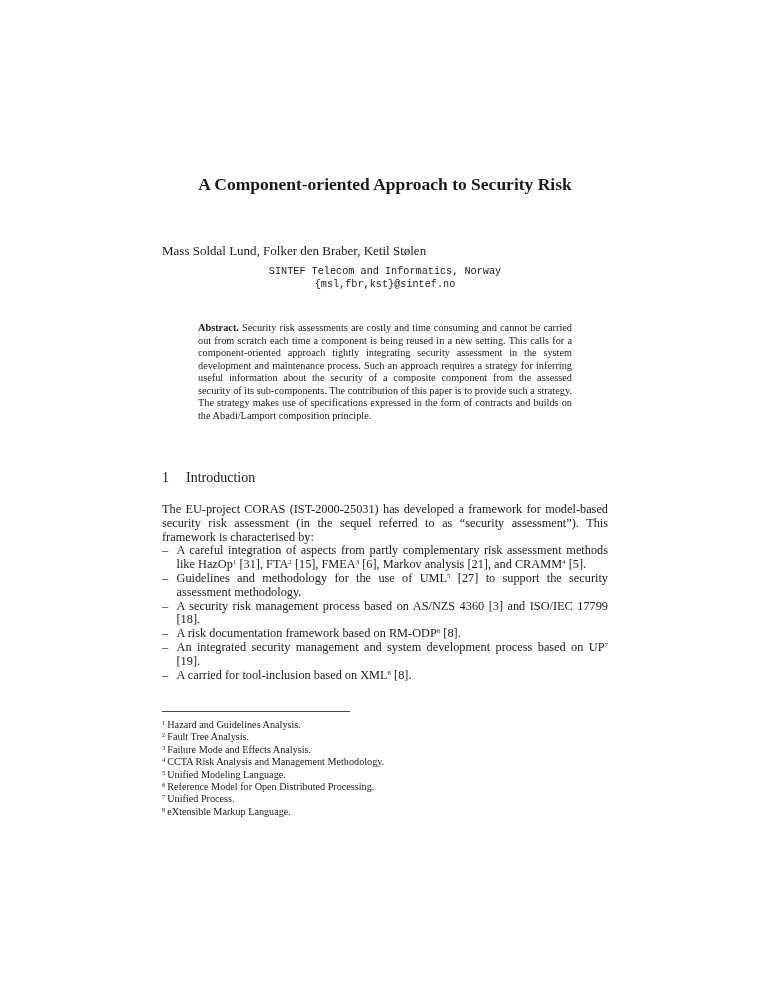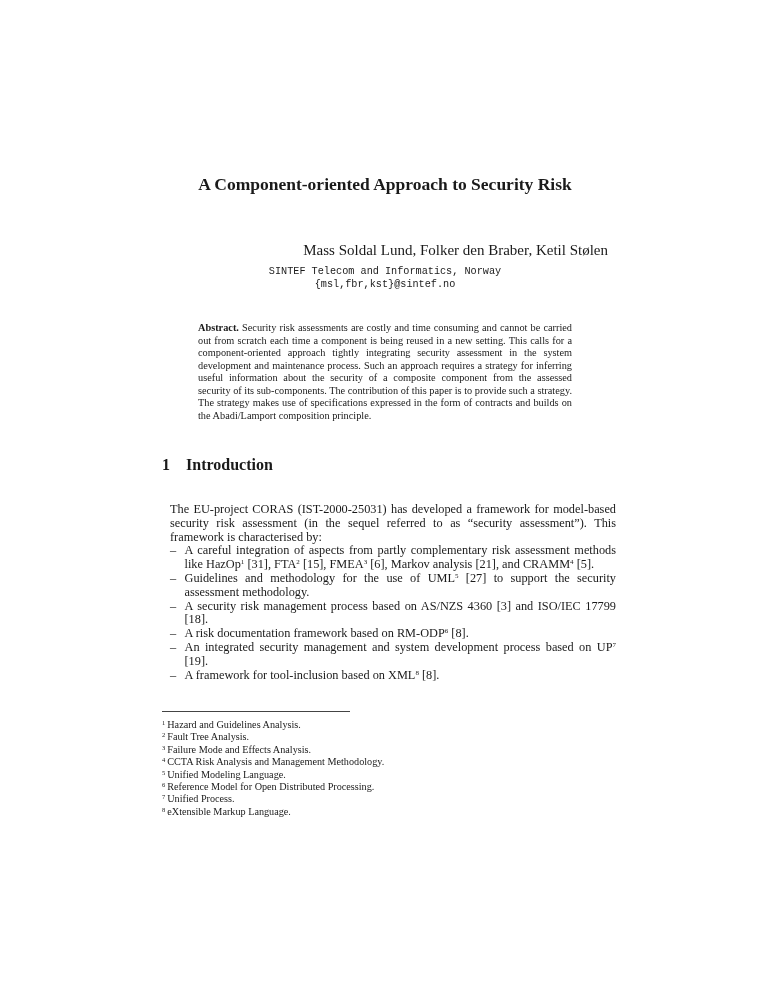--- a/index.html
+++ b/index.html
@@ -1,32 +1,32 @@
 <!DOCTYPE html>
 <html><head>
 <meta charset="utf-8">
 <style>
   html, body { margin: 0; padding: 0; background: #ffffff; }
   body { width: 768px; height: 994px; position: relative; overflow: hidden;
          font-family: "Liberation Serif", "DejaVu Serif", serif; color: #1a1a1a; }
   .page { position: absolute; left: 162px; top: 0; width: 446px; }
   .title { position: absolute; left: 0; top: 174px; width: 446px; text-align: center;
            font-weight: bold; font-size: 17.5px; line-height: 21px; }
-  .authors { position: absolute; left: 0; top: 243px; width: 446px; text-align: right;
-             font-size: 15px; line-height: 15px; }
+  .authors { position: absolute; left: 0; top: 243px; width: 446px; text-align: left;
+             font-size: 13px; line-height: 15px; }
   .affil { position: absolute; left: 0; top: 266px; width: 446px; text-align: center;
            font-size: 10.2px; line-height: 12.5px; font-family: Liberation Mono, monospace; }
   .abstract { position: absolute; left: 36px; top: 322px; width: 374px; text-align: justify;
               font-size: 10.3px; line-height: 12.5px; }
   .abstract .label { font-weight: bold; }
-  .heading { position: absolute; left: 0; top: 456px; font-weight: bold; font-size: 16px;
+  .heading { position: absolute; left: 0; top: 469px; font-weight: normal; font-size: 14px;
              line-height: 17px; }
   .heading .num { display: inline-block; width: 24px; }
   .body { position: absolute; left: 0; top: 503px; width: 446px; text-align: justify;
-          font-size: 12.3px; line-height: 13.8px; margin-left: 8px; }
+          font-size: 12.3px; line-height: 13.8px; }
   .body p { margin: 0; }
   .body ul { list-style: none; margin: 0; padding: 0; }
   .body li { position: relative; padding-left: 14.5px; }
   .body li .dash { position: absolute; left: 0; top: 0; }
   sup { font-size: 7px; line-height: 0; vertical-align: 4px; }
   .fn-rule { position: absolute; left: 0; top: 711px; width: 188px; height: 0;
              border-top: 1px solid #444; }
   .footnotes { position: absolute; left: 0; top: 719px; width: 446px; font-size: 10.2px;
                line-height: 12.4px; }
   .footnotes div sup { vertical-align: 3px; font-size: 6.5px; margin-right: 2px; }
@@ -55,21 +55,21 @@
   </div>
 
   <div class="body">
     <p>The EU-project CORAS (IST-2000-25031) has developed a framework for model-based security risk assessment (in the sequel referred to as “security assessment”). This framework is characterised by:</p>
     <ul id="bullet-list">
         <li><span class="dash">–</span><span>A careful integration of aspects from partly complementary risk assessment methods like HazOp</span><sup>1</sup><span> [31], FTA</span><sup>2</sup><span> [15], FMEA</span><sup>3</sup><span> [6], Markov analysis [21], and CRAMM</span><sup>4</sup><span> [5].</span></li>
         <li><span class="dash">–</span><span>Guidelines and methodology for the use of UML</span><sup>5</sup><span> [27] to support the security assessment methodology.</span></li>
         <li><span class="dash">–</span><span>A security risk management process based on AS/NZS 4360 [3] and ISO/IEC 17799 [18].</span></li>
         <li><span class="dash">–</span><span>A risk documentation framework based on RM-ODP</span><sup>6</sup><span> [8].</span></li>
         <li><span class="dash">–</span><span>An integrated security management and system development process based on UP</span><sup>7</sup><span> [19].</span></li>
-        <li><span class="dash">–</span><span>A framework for tool-inclusion based on XML</span><sup>8</sup><span> [8].</span></li>
+        <li><span class="dash">–</span><span>A carried for tool-inclusion based on XML</span><sup>8</sup><span> [8].</span></li>
       </ul>
   </div>
 
   <div class="fn-rule"></div>
   <div class="footnotes" id="footnotes">
       <div><sup>1</sup><span>Hazard and Guidelines Analysis.</span></div>
       <div><sup>2</sup><span>Fault Tree Analysis.</span></div>
       <div><sup>3</sup><span>Failure Mode and Effects Analysis.</span></div>
       <div><sup>4</sup><span>CCTA Risk Analysis and Management Methodology.</span></div>
       <div><sup>5</sup><span>Unified Modeling Language.</span></div>

